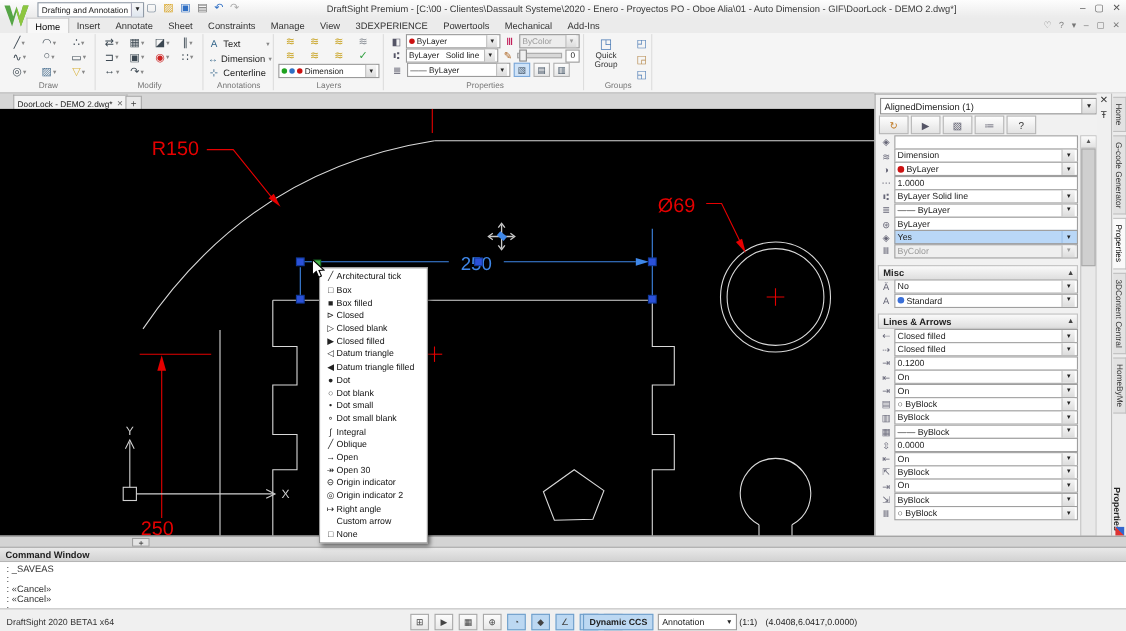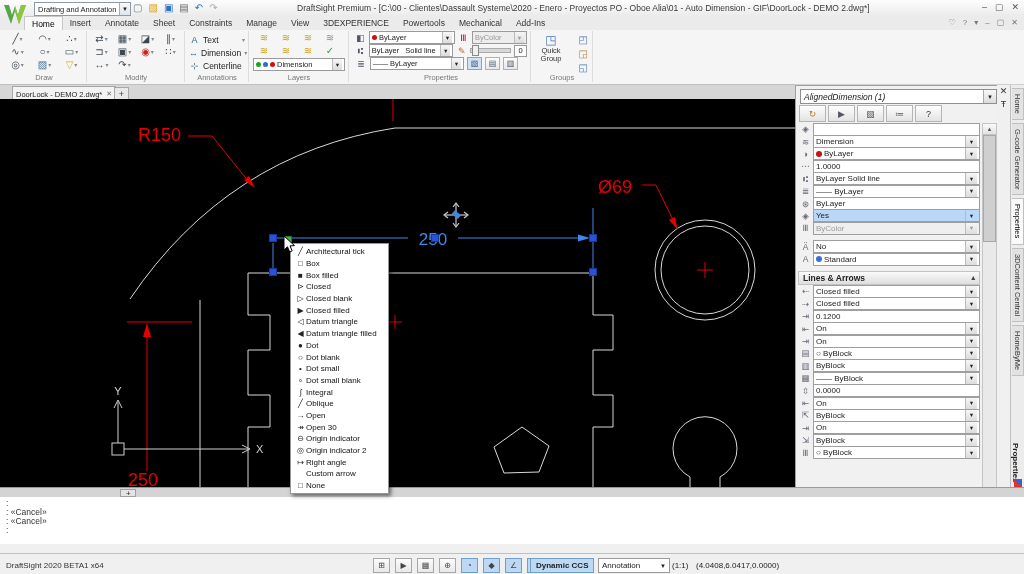--- a/index.html
+++ b/index.html
@@ -65,21 +65,21 @@
   .canvas{position:absolute;left:0;top:99px;width:795px;height:388px;background:#000;}
   svg text{font-family:"Liberation Sans",sans-serif;}
   
   #ctx-menu{position:absolute;left:290px;top:144px;width:97px;background:#fff;border:1px solid #979797;
             box-shadow:2px 2px 4px rgba(0,0,0,.55);padding:2px 0;z-index:5;}
   .mi{display:flex;align-items:center;height:11.7px;padding:0 4px;font-size:8px;color:#111;}
   .mic{width:11px;flex:none;text-align:center;font-size:8px;color:#222;}
   .cursor{position:absolute;left:283px;top:136px;z-index:9;}
   
   .palette{position:absolute;left:795px;top:85px;width:201px;height:402px;background:#f1f1f1;border-left:1px solid #a0a0a0;border-top:1px solid #a0a0a0;overflow:hidden;}
-  .pcombo{position:absolute;left:4px;top:3px;width:192px;height:13px;background:#fff;border:1px solid #8f8f8f;display:flex;align-items:center;font-size:8.5px;padding-left:3px;font-style:italic;}
+  .pcombo{position:absolute;left:4px;top:3px;width:192px;height:13px;background:#fff;border:1px solid #8f8f8f;display:flex;align-items:center;font-size:8.5px;padding-left:3px;}
   .pcombo .caret{margin-left:auto;width:12px;height:100%;border-left:1px solid #aaa;display:flex;align-items:center;justify-content:center;font-size:6px;background:linear-gradient(#f8f8f8,#dcdcdc);}
   #ptoolbar{position:absolute;left:3px;top:19px;display:flex;gap:2px;}
   .pbtn{width:25px;height:15px;border:1px solid #b5b5b5;background:linear-gradient(#fefefe,#e3e3e3);display:flex;align-items:center;justify-content:center;font-size:9px;color:#555;}
   #pcontent{position:absolute;left:2px;top:37px;width:182px;}
   .psec{margin-bottom:6px;}
   .phead{height:12px;background:linear-gradient(#fafafa,#dedede);border:1px solid #c2c2c2;display:flex;align-items:center;padding:0 4px;font-weight:bold;font-size:8.5px;}
   .phead-c{margin-left:auto;font-size:7px;color:#444;}
   .prow{display:flex;align-items:center;height:12.4px;}
   .picon{width:15px;flex:none;text-align:center;font-size:8.5px;color:#667;}
   .pctl{flex:1;height:11px;border:1px solid #9f9f9f;background:#fff;display:flex;align-items:center;font-size:8px;padding:0 2px;overflow:hidden;white-space:nowrap;}
@@ -618,20 +618,24 @@
           </div>
           <div class="prow">
             <span class="picon">Ⅲ</span>
             <div class="pctl pdis">
               <span class="pval">ByColor</span>
               <span class="caret">▼</span>
             </div>
           </div>
         </div>
         <div class="psec">
+          <div class="phead">
+            <span class="phead-t">Misc</span>
+            <span class="phead-c">▴</span>
+          </div>
           <div class="prow">
             <span class="picon">Ä</span>
             <div class="pctl">
               <span class="pval">No</span>
               <span class="caret">▼</span>
             </div>
           </div>
           <div class="prow">
             <span class="picon">A</span>
             <div class="pctl">
@@ -769,22 +773,24 @@
   <div class="sheetbar">
     <div id="sheet-tabs" style="display:flex;">
         <div class="stab active">Model</div>
         <div class="stab">Sheet1</div>
         <div class="stab">Sheet2</div>
       </div>
     <div class="splus">+</div>
   </div>
 
   <div class="cmdwin">
+    <div class="cmdhead">Command Window</div>
     <div class="cmdbody">
         <div id="cmd-lines">
+          <div class="cline">: _SAVEAS</div>
           <div class="cline">:</div>
           <div class="cline">: «Cancel»</div>
           <div class="cline">: «Cancel»</div>
           <div class="cline">:</div>
         </div>
       </div>
   </div>
 
   <div class="statusbar">
     <div class="sb-version">DraftSight 2020 BETA1  x64</div>

